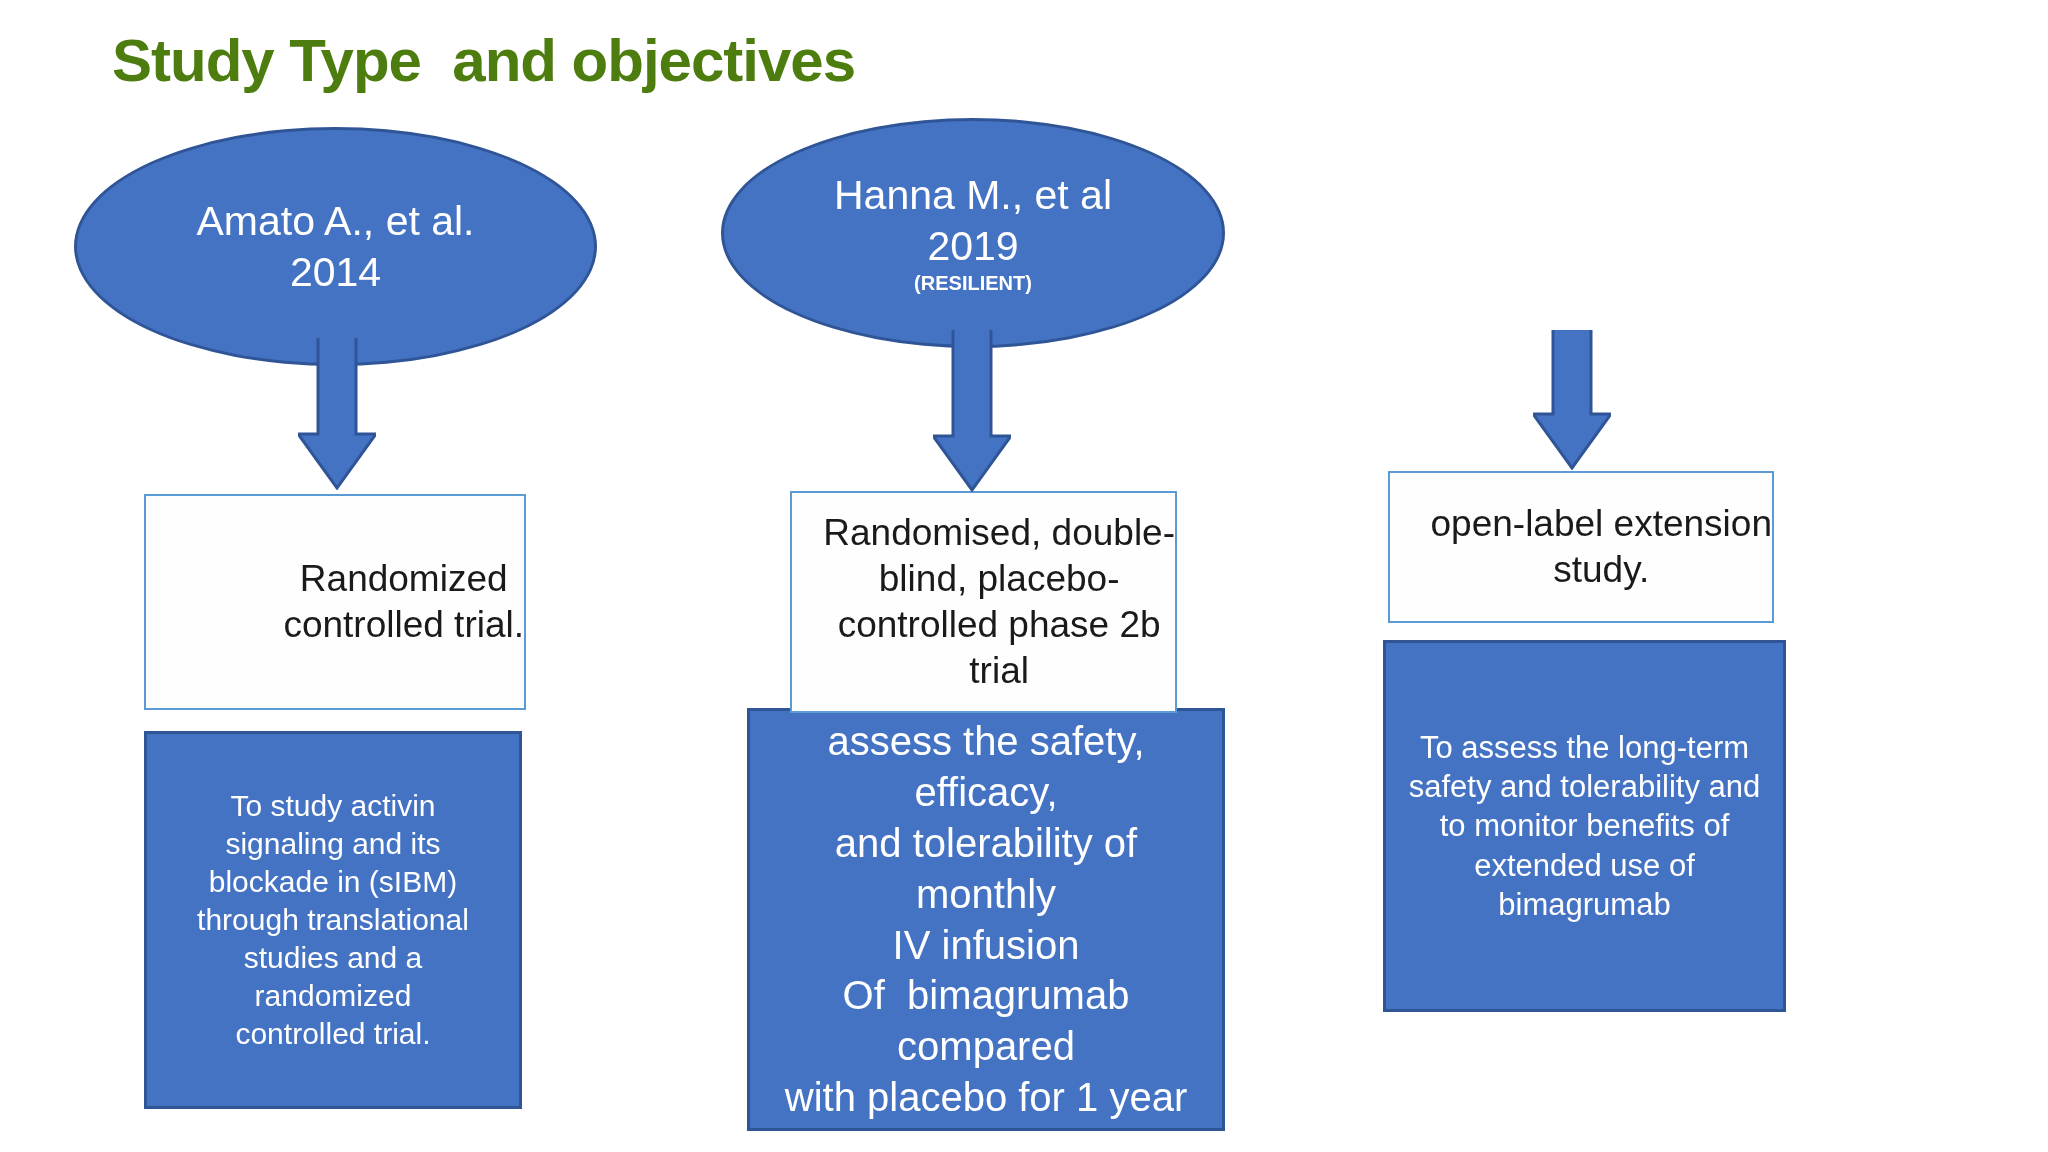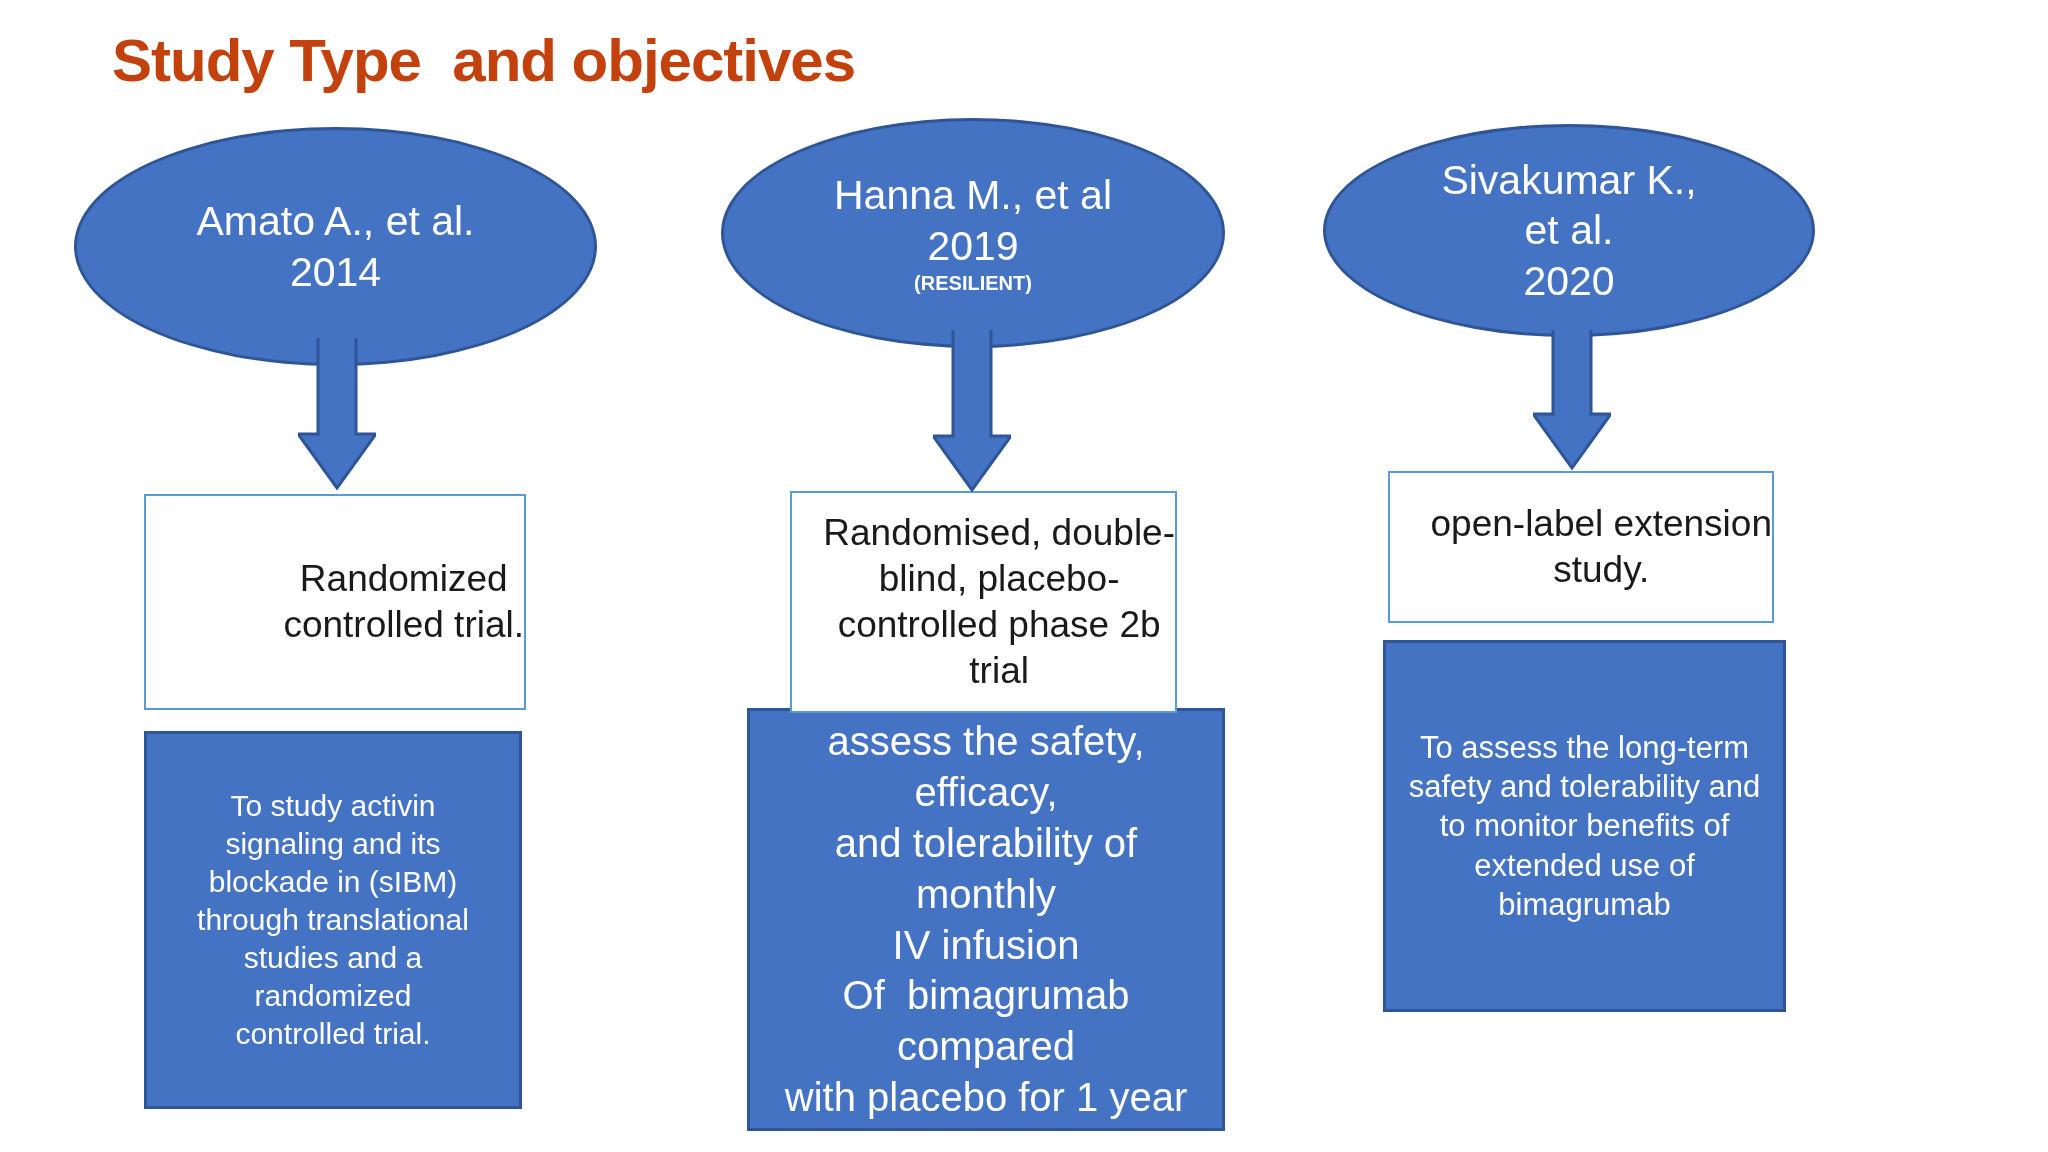--- a/index.html
+++ b/index.html
@@ -6,21 +6,21 @@
   .slide{
     position:relative;
     width:2048px;height:1152px;
     background:#ffffff;
     overflow:hidden;
     font-family:"Liberation Sans", sans-serif;
   }
   .abs{position:absolute;box-sizing:border-box;}
   .slide-title{
     left:112px;top:26px;
-    font-size:60px;font-weight:bold;color:#c2410c;
+    font-size:60px;font-weight:bold;color:#4d7c0f;
     white-space:pre;letter-spacing:-1px;
   }
   .ellipse{
     border-radius:50%;
     background:#4573C4;
     border:3px solid #2F5597;
     display:flex;flex-direction:column;align-items:center;justify-content:center;
     color:#ffffff;text-align:center;
     font-size:41px;line-height:1.22;
     white-space:pre-wrap;
@@ -107,26 +107,20 @@
 Of  bimagrumab compared
 with placebo for 1 year</div>
   </div>
   <div class="abs type-box w2">
     <div>Randomised, double-
 blind, placebo-
 controlled phase 2b
 trial</div>
   </div>
 
-  <div class="abs ellipse e3">
-    <div>Sivakumar K.,
-et al.
-2020</div>
-    <div class="note"></div>
-  </div>
   <svg class="abs arrow a3" width="78" height="140" viewBox="0 0 78 140">
     <path d="M20,0 V84 H0 L39,138 L78,84 H58 V0" fill="#4573C4" stroke="#2F5597" stroke-width="3"></path>
   </svg>
   <div class="abs type-box w3">
     <div>open-label extension
 study.</div>
   </div>
   <div class="abs objective-box b3">
     <div>To assess the long-term
 safety and tolerability and

